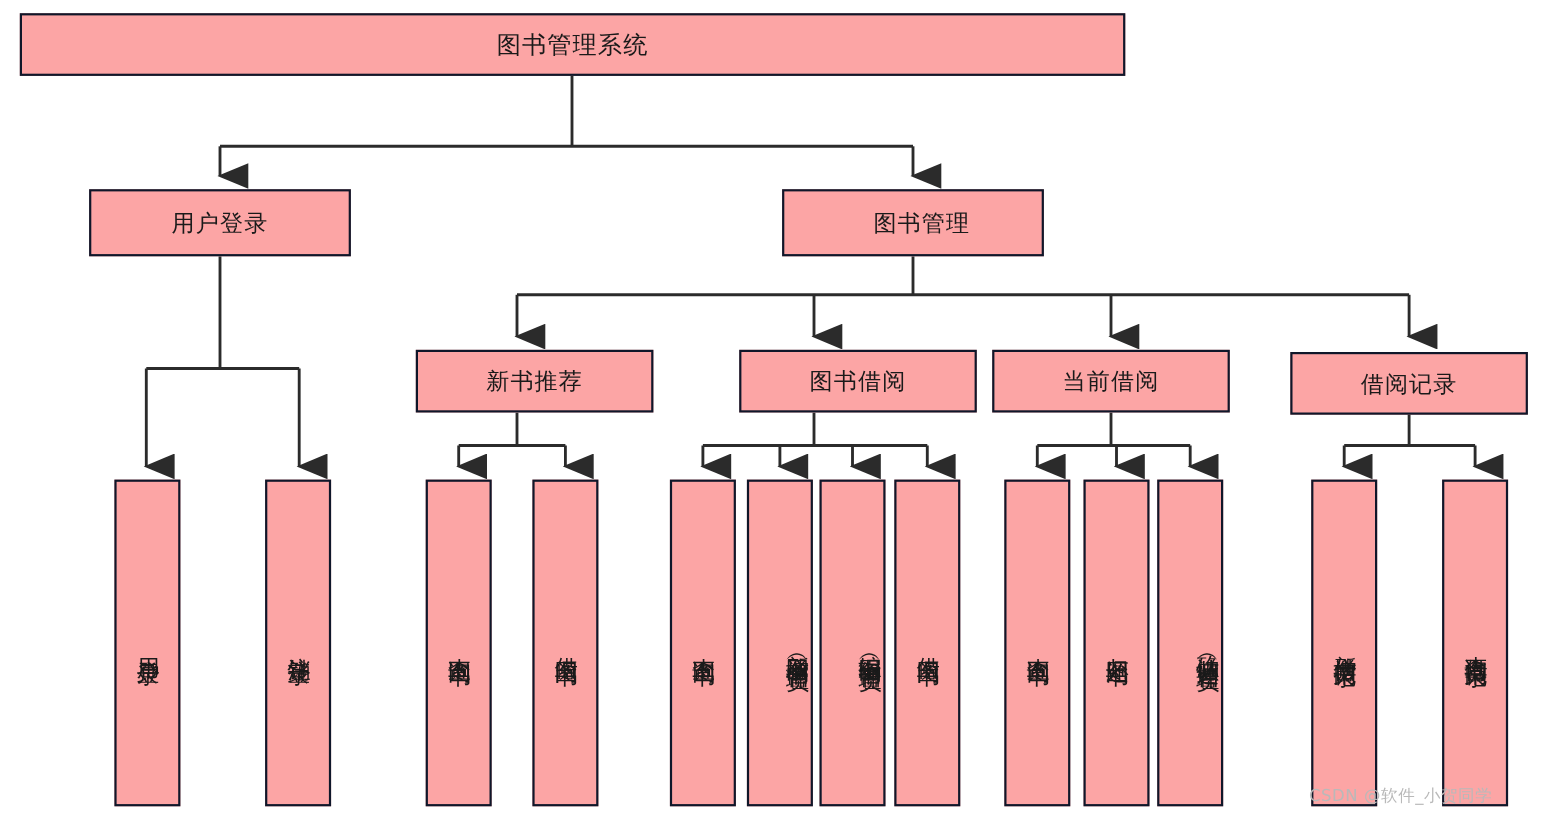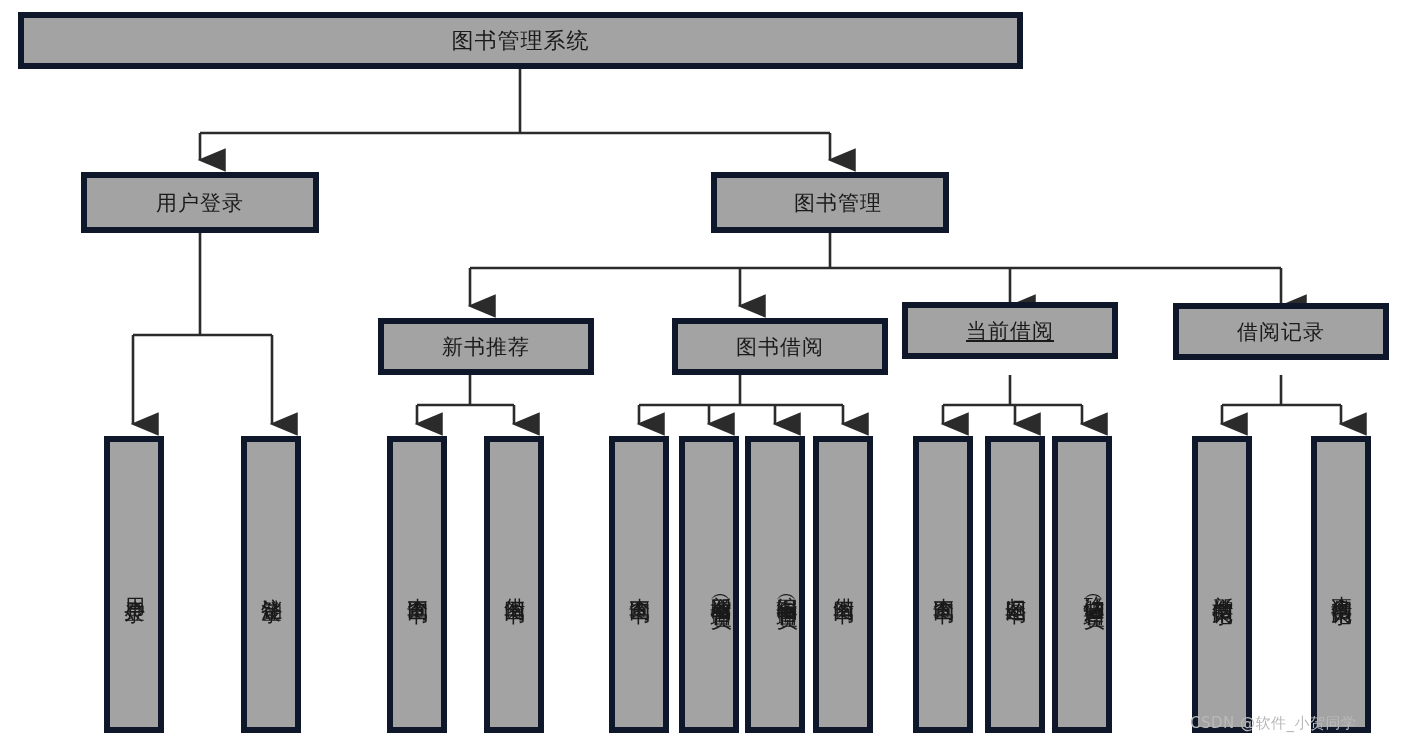--- a/index.html
+++ b/index.html
@@ -21,22 +21,22 @@
     position: absolute;
     left: 0;
     top: 0;
     width: 1405px;
     height: 747px;
     pointer-events: none;
   }
   .node {
     position: absolute;
     box-sizing: border-box;
-    border: 6px solid #0f172a;
-    background: #a3a3a3;
+    border: 2px solid #0f172a;
+    background: #fca5a5;
     display: flex;
     align-items: center;
     justify-content: center;
     color: #1a1a1a;
   }
   .node.horiz {
     font-size: 21px;
     letter-spacing: 1px;
   }
   .node.root {
@@ -121,22 +121,22 @@
     </g>
   </svg>
 
   <div class="node horiz root" style="left:18px; top:12px; width:1005px; height:57px;">图书管理系统</div>
 
   <div class="node horiz" style="left:81px; top:172px; width:238px; height:61px;">用户登录</div>
   <div class="node horiz" style="left:711px; top:172px; width:238px; height:61px;padding-left:16px;">图书管理</div>
 
   <div class="node horiz" style="left:362px; top:318px; width:216px; height:57px;margin-left:16px;">新书推荐</div>
   <div class="node horiz" style="left:632px; top:318px; width:216px; height:57px;margin-left:40px;">图书借阅</div>
-  <div class="node horiz" style="left:902px; top:302px; width:216px; height:57px;text-decoration:underline;">当前借阅</div>
-  <div class="node horiz" style="left:1173px; top:303px; width:216px; height:57px;">借阅记录</div>
+  <div class="node horiz" style="left:902px; top:318px; width:216px; height:57px;">当前借阅</div>
+  <div class="node horiz" style="left:1173px; top:320px; width:216px; height:57px;">借阅记录</div>
 
   <div class="node vert mid" style="left:104px; top:436px; width:60px; height:297px;">用户登录</div>
   <div class="node vert mid" style="left:241px; top:436px; width:60px; height:297px;">注销登录</div>
 
   <div class="node vert mid" style="left:387px; top:436px; width:60px; height:297px;">查询图书</div>
   <div class="node vert mid" style="left:484px; top:436px; width:60px; height:297px;">借阅图书</div>
 
   <div class="node vert mid" style="left:609px; top:436px; width:60px; height:297px;">查询图书</div>
   <div class="node vert" style="left:679px; top:436px; width:60px; height:297px;">新增图书（管理员）</div>
   <div class="node vert" style="left:745px; top:436px; width:60px; height:297px;">编辑图书（管理员）</div>

